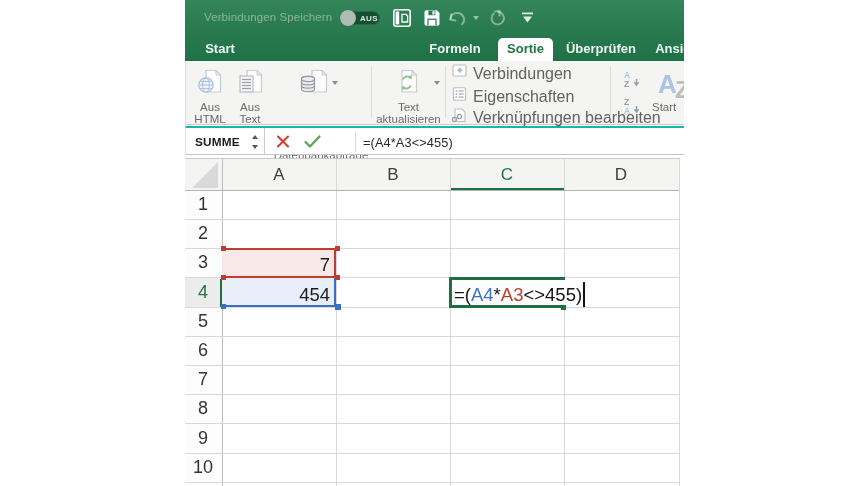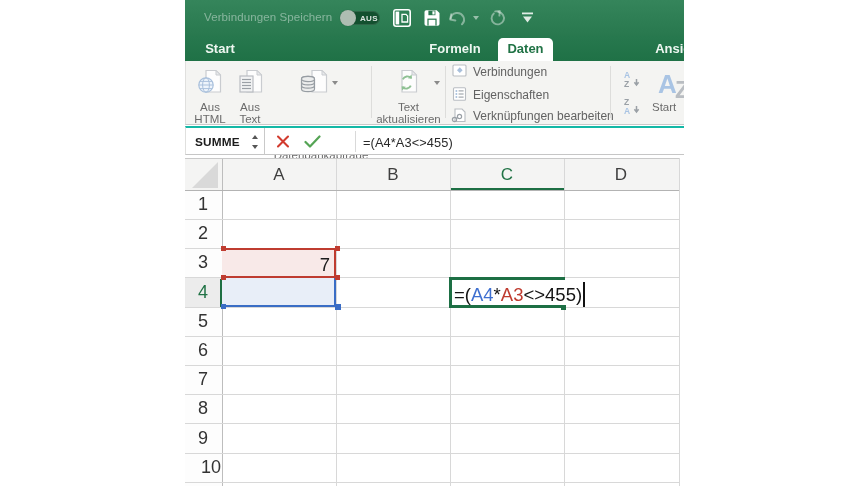--- a/index.html
+++ b/index.html
@@ -30,21 +30,21 @@
   .tab.active { top:2px; height:23px; line-height:21px; background:#ffffff;
                 border-radius:5px 5px 0 0; color:#217346; }
 
   
   #ribbon { position:absolute; left:0; top:61px; width:499px; height:64px;
             background:#f4f4f2; border-bottom:1px solid #c9c9c9; border-left:1px solid #e0e0de; }
   .rlabel { position:absolute; font-size:11.5px; color:#6b6b6b; text-align:center; line-height:12px; white-space:nowrap; }
   .rsep { position:absolute; top:5px; height:52px; width:1px; background:#dddddb; }
   .caret { position:absolute; width:0; height:0; border-left:3.5px solid transparent;
            border-right:3.5px solid transparent; border-top:4px solid #8a8a8a; }
-  .conn-label { position:absolute; font-size:12px; color:#626262; white-space:nowrap; }
+  .conn-label { position:absolute; font-size:16px; color:#626262; white-space:nowrap; }
 
   
   #formulabar { position:absolute; left:0; top:126px; width:499px; height:29px; background:#fff;
                 border-top:2px solid #14b8a6; border-bottom:1px solid #c6c6c6; border-left:1px solid #e0e0de; }
   #namebox-text { position:absolute; left:9px; top:7px; font-size:11.8px; font-weight:600; color:#1b1b1b; letter-spacing:.2px; }
   #stepper { position:absolute; left:64px; top:3px; width:12px; height:22px; color:#4a4a4a; }
   #stepper .up, #stepper .dn { position:absolute; left:2px; width:0; height:0;
       border-left:3.5px solid transparent; border-right:3.5px solid transparent; }
   #stepper .up { top:4px; border-bottom:4.5px solid #555; }
   #stepper .dn { bottom:4px; border-top:4.5px solid #555; }
@@ -100,21 +100,22 @@
     </svg>
     <svg class="tb-icon" style="left:336px; top:12px;" width="13" height="12" viewBox="0 0 13 12">
       <rect x="1" y="0.5" width="11" height="1.8" fill="rgba(255,255,255,.85)"></rect>
       <path d="M2 4.5 h9 l-4.5 6 z" fill="rgba(255,255,255,.85)"></path>
     </svg>
   </div>
 
   <div id="tabrow">
     <div class="tab" style="left:12px; width:46px;">Start</div>
     <div class="tab" style="left:238px; width:64px;">Formeln</div>
-    <div class="tab active" style="left:313px; width:55px;">Daten</div>
+    <div class="tab active" style="left:313px; width:55px;">Sortie</div>
+    <div class="tab" style="left:374px; width:84px;">Überprüfen</div>
     <div class="tab" style="left:464px; width:60px;">Ansicht</div>
   </div>
 
   <div id="ribbon">
 
     <div>
       <svg class="abs" style="left:10px; top:6px;" width="30" height="30" viewBox="0 0 30 30">
         <path d="M10 3.5 h10 l4.5 4.5 v17 h-14.5 z" fill="#fdfdfd" stroke="#c9ccd0" stroke-width="1.2"></path>
         <path d="M20 3.5 l4.5 4.5 h-4.5 z" fill="#e8eaec" stroke="#c9ccd0" stroke-width="1"></path>
         <circle cx="10" cy="18" r="7.2" fill="#eef4fb" stroke="#a9c0dc" stroke-width="1.2"></circle>
@@ -275,21 +276,21 @@
 
     <div class="rowhdr" style="top:32.0px;">1</div>
     <div class="rowhdr" style="top:61.2px;">2</div>
     <div class="rowhdr" style="top:90.4px;">3</div>
     <div class="rowhdr green-txt" style="top:119.6px;">4</div>
     <div class="rowhdr" style="top:148.8px;">5</div>
     <div class="rowhdr" style="top:178.0px;">6</div>
     <div class="rowhdr" style="top:207.2px;">7</div>
     <div class="rowhdr" style="top:236.4px;">8</div>
     <div class="rowhdr" style="top:265.6px;">9</div>
-    <div class="rowhdr" style="top:294.8px;text-align:right;">10</div>
+    <div class="rowhdr" style="top:294.8px;">10</div>
 
     <div class="abs" style="left:35px; top:120.6px; width:3px; height:28.6px; background:#1d6f44;"></div>
 
     <div class="gl-v" style="left:36.5px; top:0; height:328px; background:#bdbdbd;"></div>
     <div class="gl-v" style="left:150.5px; top:0; height:328px;"></div>
     <div class="gl-v" style="left:264.5px; top:0; height:328px;"></div>
     <div class="gl-v" style="left:378.5px; top:0; height:328px;"></div>
     <div class="gl-v" style="left:493.5px; top:0; height:328px;"></div>
 
     <div class="gl-h" style="left:0; top:0; width:494px; background:#c9c9c9;"></div>
@@ -306,20 +307,21 @@
     <div class="gl-h" style="left:0; top:323.8px; width:494px;"></div>
 
     <div class="abs" style="left:37px; top:90px; width:114px; height:30px; background:#f8e9e8;
          border-top:2px solid #bf3c30; border-bottom:2px solid #bf3c30; border-right:2px solid #bf3c30;"></div>
     <div class="cellval" style="left:37px; top:90.4px; width:108px;">7</div>
     <div class="handle" style="left:36px; top:87.9px; background:#bf3c30;"></div>
     <div class="handle" style="left:150px; top:87.9px; background:#bf3c30;"></div>
 
     <div class="abs" style="left:37px; top:120px; width:114px; height:29px; background:#e8eef8;
          border-bottom:2px solid #3a6dc5; border-right:2px solid #3a6dc5;"></div>
+    <div class="cellval" style="left:37px; top:119.6px; width:108px;">454</div>
     <div class="handle" style="left:36px; top:117.1px; background:#bf3c30;"></div>
     <div class="handle" style="left:150px; top:117.1px; background:#bf3c30;"></div>
     <div class="handle" style="left:36px; top:146.3px; background:#3a6dc5;"></div>
     <div class="handle" style="left:149.5px; top:145.8px; background:#3a6dc5; width:6px; height:6px;"></div>
 
     <div class="abs" style="left:264px; top:119px; width:116px; height:31px; background:#fff;
          border:3px solid #1d6f44; border-right:none;"></div>
     <div class="abs" style="left:269px; top:119.6px; line-height:33.5px; font-size:18.5px; font-weight:500; color:#141414; white-space:nowrap;">
       <span>=(</span><span style="color:#3e6fd0;">A4</span><span>*</span><span style="color:#bf3c30;">A3</span><span>&lt;&gt;455)</span><span style="display:inline-block; width:2px; height:25px; background:#111; vertical-align:-6px; margin-left:1px;"></span>
     </div>

